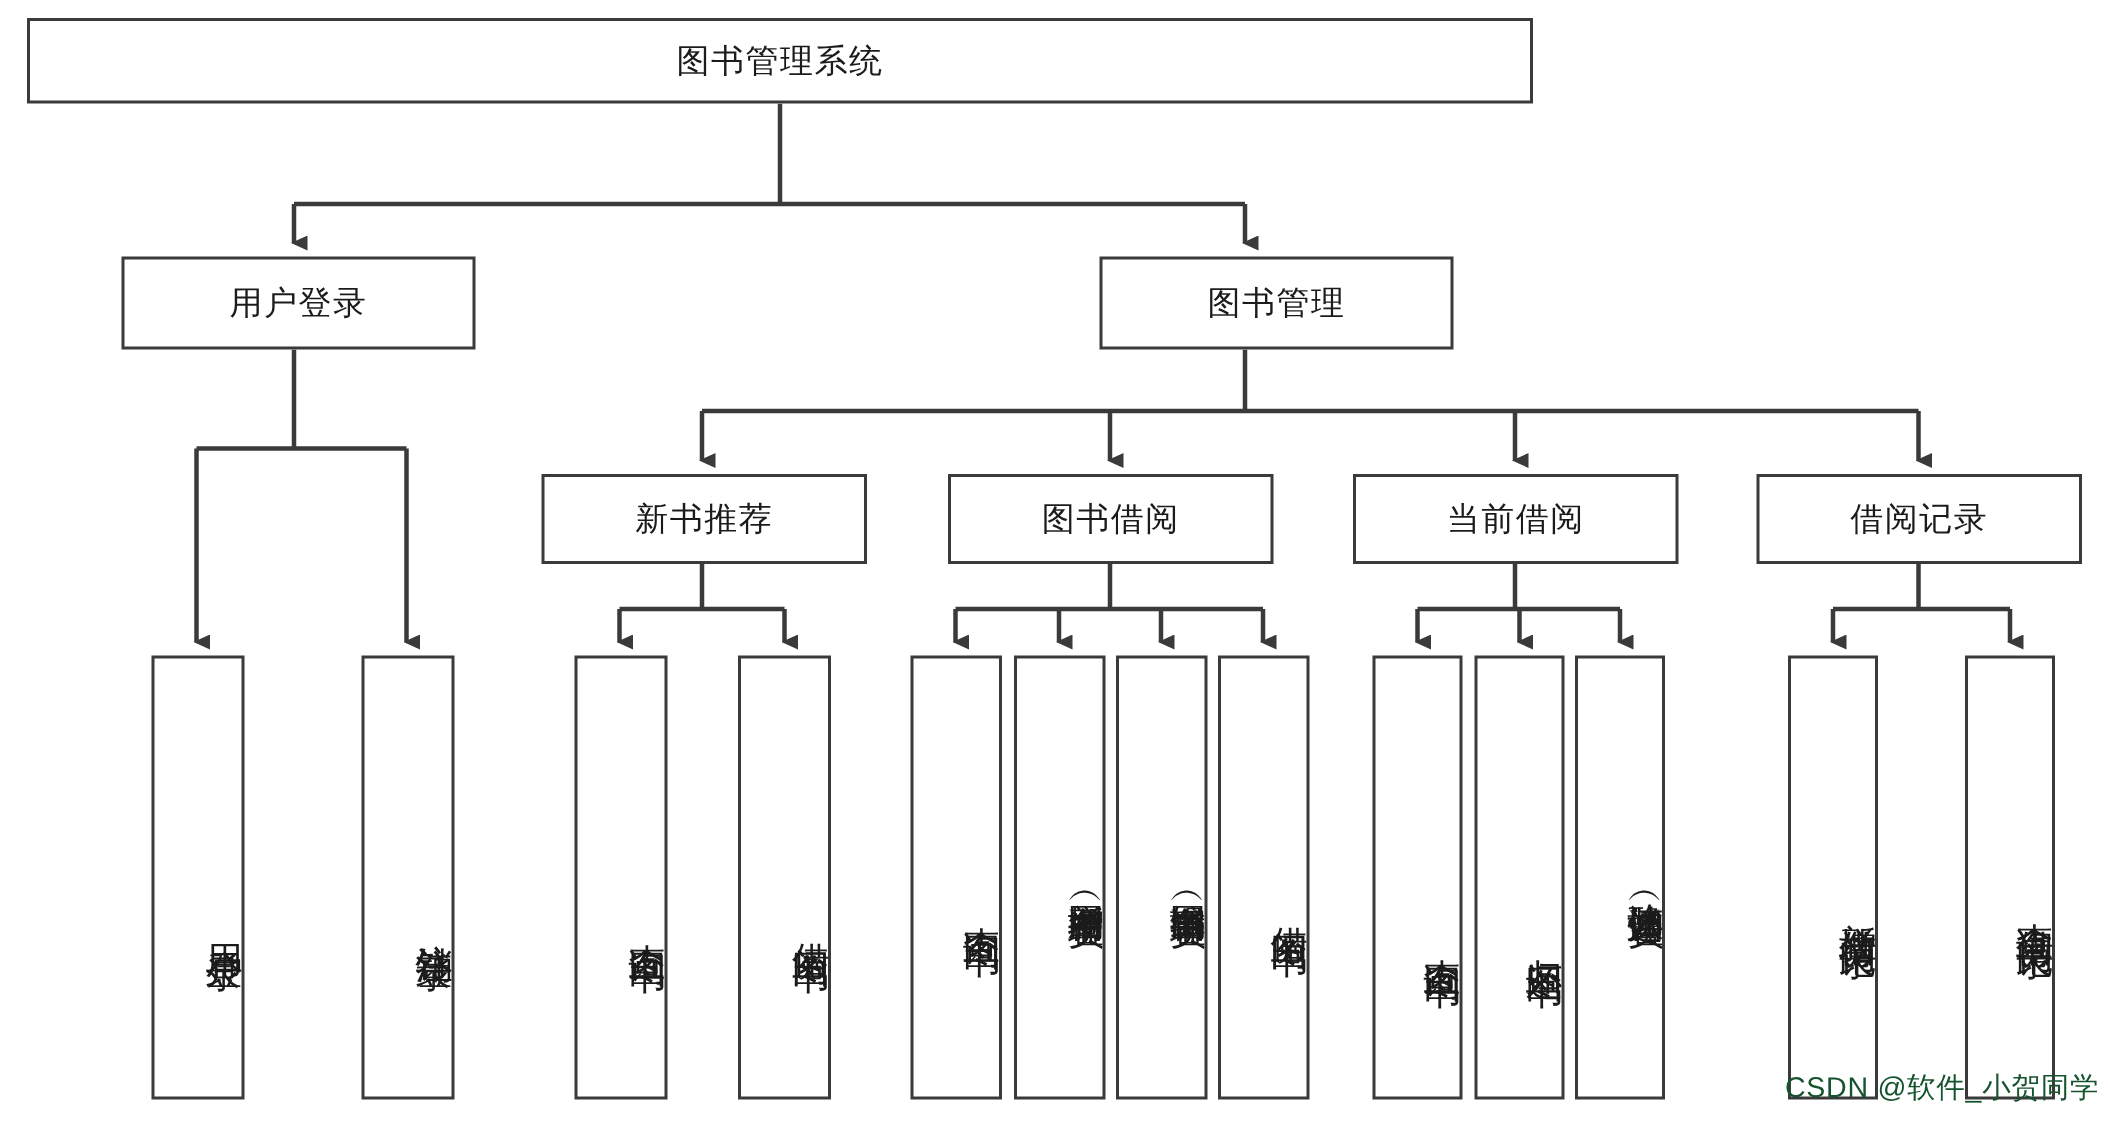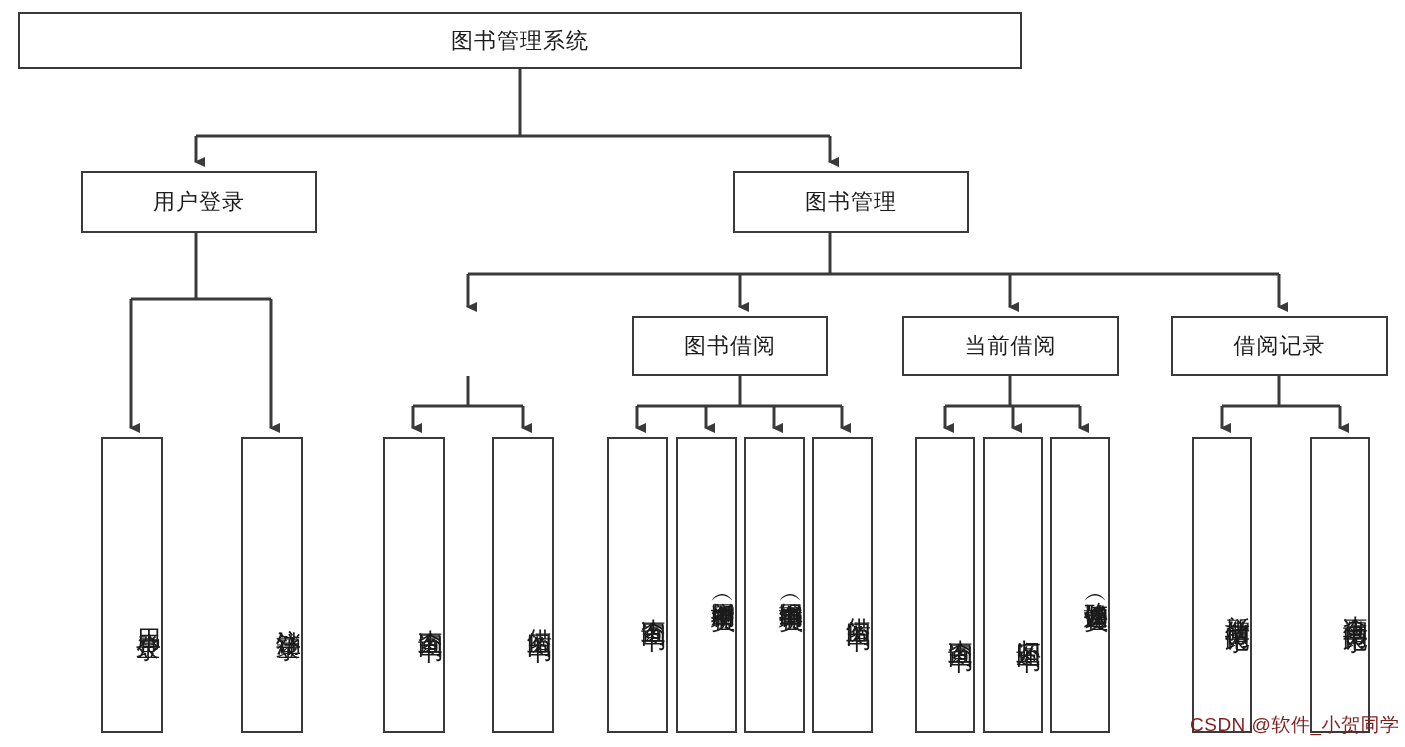--- a/index.html
+++ b/index.html
@@ -64,21 +64,21 @@
     top: 0;
     width: 1405px;
     height: 747px;
     pointer-events: none;
   }
   .watermark {
     position: absolute;
     left: 1190px;
     top: 712px;
     font-size: 19px;
-    color: #7f1d1d;
+    color: #14532d;
     white-space: nowrap;
     letter-spacing: 0.5px;
   }
 </style>
 </head>
 <body>
 
 <div id="canvas">
 
   <svg class="links" viewBox="0 0 1405 747">
@@ -136,22 +136,25 @@
   </div>
 
   <div class="node node-h" style="left:81px; top:171px; width:236px; height:62px;">
     <span>用户登录</span>
   </div>
 
   <div class="node node-h" style="left:733px; top:171px; width:236px; height:62px;">
     <span>图书管理</span>
   </div>
 
-
-  <div class="node node-h" style="left:632px; top:316px; width:196px; height:60px;">
+  <div class="node node-h" style="left:361px; top:316px; width:217px; height:60px;">
+    <span>新书推荐</span>
+  </div>
+
+  <div class="node node-h" style="left:632px; top:316px; width:217px; height:60px;">
     <span>图书借阅</span>
   </div>
 
   <div class="node node-h" style="left:1171px; top:316px; width:217px; height:60px;">
     <span>借阅记录</span>
   </div>
 
   <div class="node node-h" style="left:902px; top:316px; width:217px; height:60px;">
     <span>当前借阅</span>
   </div>

